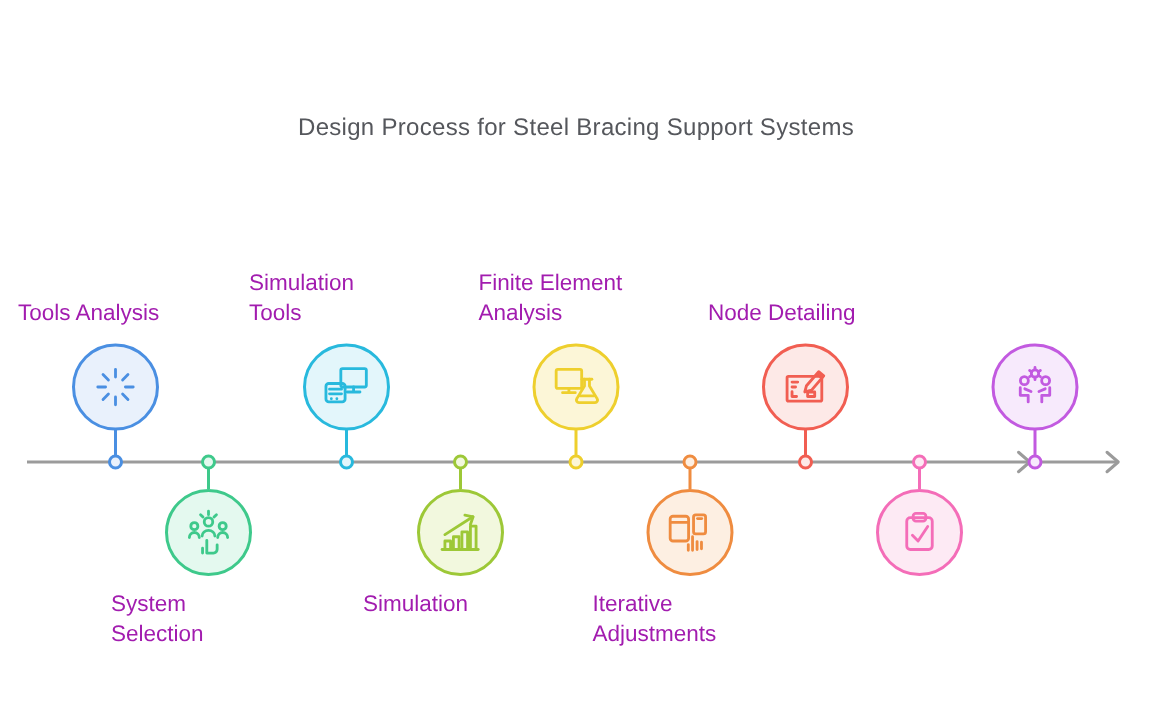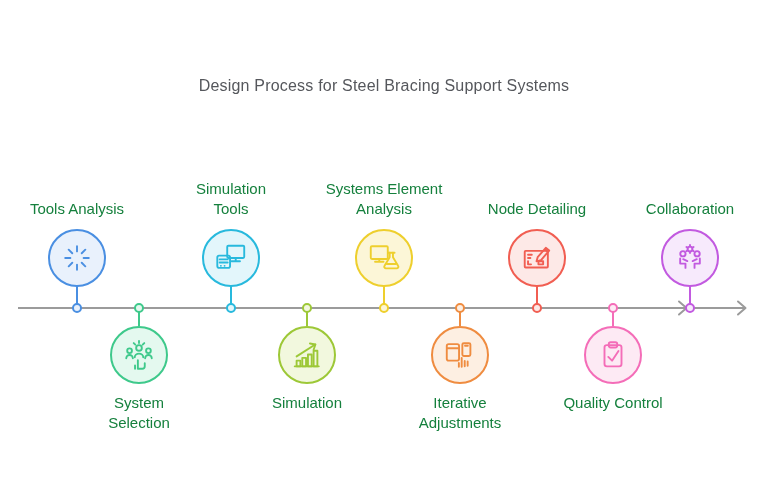--- a/index.html
+++ b/index.html
@@ -4,22 +4,22 @@
 <style>
   html,body{margin:0;padding:0;background:#fff;}
   #canvas{position:relative;width:768px;height:480px;background:#ffffff;overflow:hidden;
           font-family:"Liberation Sans", sans-serif;margin-top:14px;}
   .title{position:absolute;top:63px;left:0;width:100%;text-align:center;
          font-size:16px;color:#55575c;letter-spacing:.2px;}
   .timeline{position:absolute;top:0;left:0;}
   .node{position:absolute;top:0;height:100%;width:130px;}
   .n1{left:12px}.n2{left:74px}.n3{left:166px}.n4{left:242px}.n5{left:319px}
   .n6{left:395px}.n7{left:472px}.n8{left:548px}.n9{left:625px}
-  .label{position:absolute;left:0;width:100%;text-align:center;font-size:15px;
-         line-height:19.5px;color:#15803d;white-space:pre-line;}
+  .label{position:absolute;left:0;width:100%;font-size:15px;
+         line-height:19.5px;color:#a21caf;white-space:pre-line;}
   .above .label{bottom:276px}
   .below .label{top:379px}
   .circle{position:absolute;left:50%;transform:translateX(-50%);width:54px;height:54px;
           border:2px solid var(--c);border-radius:50%;background:var(--f);
           display:flex;align-items:center;justify-content:center;color:var(--c);}
   .above .circle{top:215px}
   .below .circle{top:312px}
   .stem{position:absolute;left:calc(50% - 1px);width:2px;background:var(--c);}
   .above .stem{top:271px;height:23px}
   .below .stem{top:294px;height:18px}
@@ -98,21 +98,21 @@
         <rect x="13" y="21" width="4" height="9"></rect>
         <rect x="19" y="17.5" width="4" height="12.5"></rect>
         <rect x="25" y="13.5" width="4" height="16.5"></rect>
         <path d="M7,19.5 L26.7,6.9"></path>
         <path d="M26.9,6.9 l-5.8,-1.1 M26.9,6.9 l-1.9,5.5"></path>
       </svg>
     </div>
   </div>
 
   <div class="node above n5" style="--c: #eecf2d; --f: #fcf6d7;">
-    <div class="label">Systems Element
+    <div class="label">Finite Element
 Analysis</div>
     <div class="stem"></div>
     <div class="dot"></div>
     <div class="circle">
       <svg class="icon" viewBox="0 0 36 36">
         <rect x="4" y="5.5" width="18" height="13.5" rx="1.2"></rect>
         <path d="M13,19 v3 M8.5,22 h9"></path>
         <path d="M22.3,12.5 h6.9"></path>
         <path d="M24,12.5 v4.8 L18.6,26.2 a1.8,1.8 0 0 0 1.55,2.8 h11.2 a1.8,1.8 0 0 0 1.55,-2.8 L27.5,17.3 V12.5"></path>
         <path d="M20.9,24.3 h9.7"></path>
@@ -144,34 +144,32 @@
         <rect x="4" y="6.5" width="13" height="17.5" rx="2"></rect>
         <path d="M4.5,10.8 h12"></path>
         <rect x="20.5" y="5.5" width="8.5" height="13.5" rx="1.5"></rect>
         <path d="M23.3,8.2 h3"></path>
         <path d="M19.8,30.5 V21 M23,30 v-5.6 M26.1,29.5 v-4.6 M16.8,30.5 v-4"></path>
       </svg>
     </div>
   </div>
 
   <div class="node below n8" style="--c: #f46db8; --f: #fdeaf4;">
-    <div class="label">Quality Control</div>
     <div class="stem"></div>
     <div class="dot"></div>
     <div class="circle">
       <svg class="icon" viewBox="0 0 36 36">
         <rect x="9" y="7.5" width="18" height="22.5" rx="2.5"></rect>
         <rect x="13.5" y="4.5" width="9" height="5.5" rx="2"></rect>
         <path d="M13,20 l4,4 L23.8,13.8"></path>
       </svg>
     </div>
   </div>
 
   <div class="node above n9" style="--c: #c25ae0; --f: #f7eafc;">
-    <div class="label">Collaboration</div>
     <div class="stem"></div>
     <div class="dot"></div>
     <div class="circle">
       <svg class="icon" viewBox="0 0 36 36">
         <circle cx="18" cy="8.5" r="2.6"></circle>
         <path d="M18,5.9 v-1.7 M18,11.1 v1.7 M15.7,7.2 l-1.5,-0.9 M20.3,7.2 l1.5,-0.9 M15.7,9.8 l-1.5,0.9 M20.3,9.8 l1.5,0.9"></path>
         <circle cx="10.5" cy="13.5" r="2.8"></circle>
         <path d="M7.6,18.5 v5.4 h5.6 v4.6 M10.8,19.3 l4.4,1.9"></path>
         <circle cx="25.5" cy="13.5" r="2.8"></circle>
         <path d="M28.4,18.5 v5.4 h-5.6 v4.6 M25.2,19.3 l-4.4,1.9"></path>

